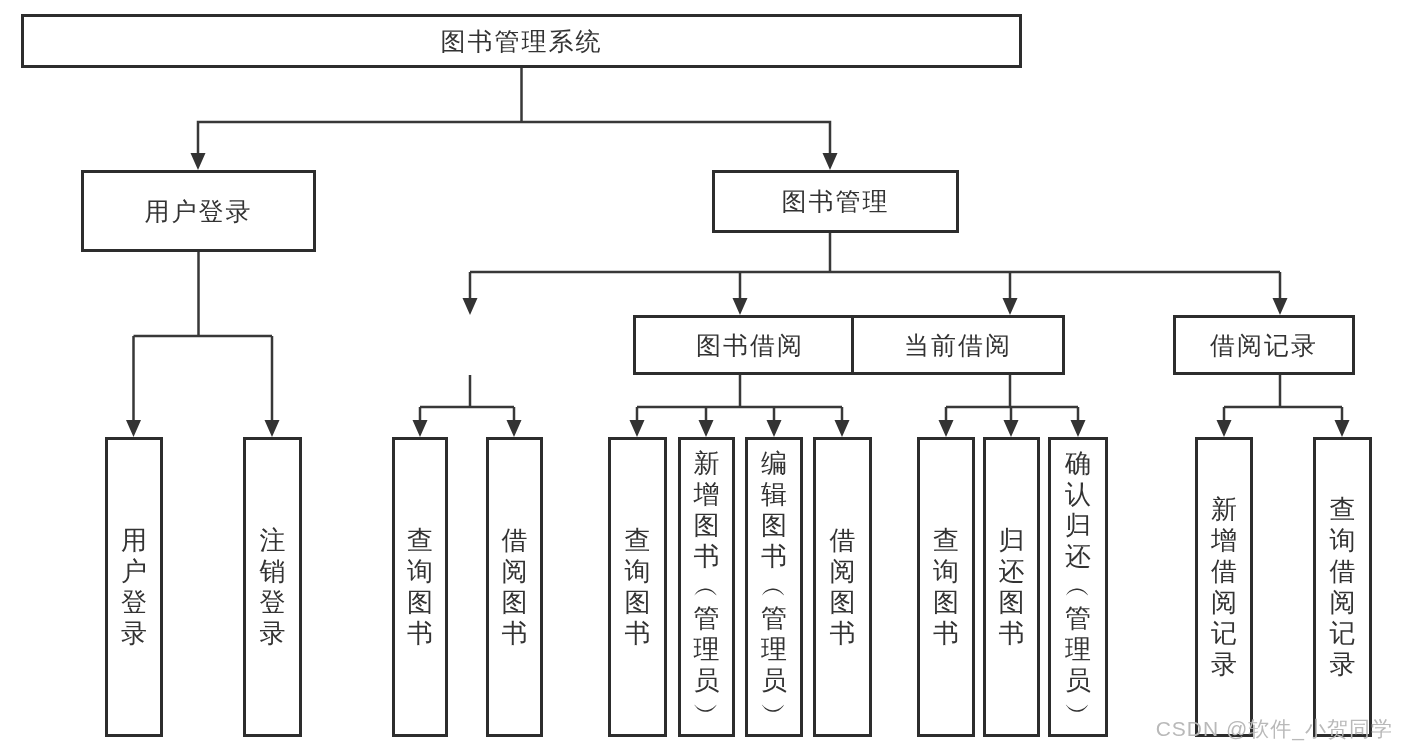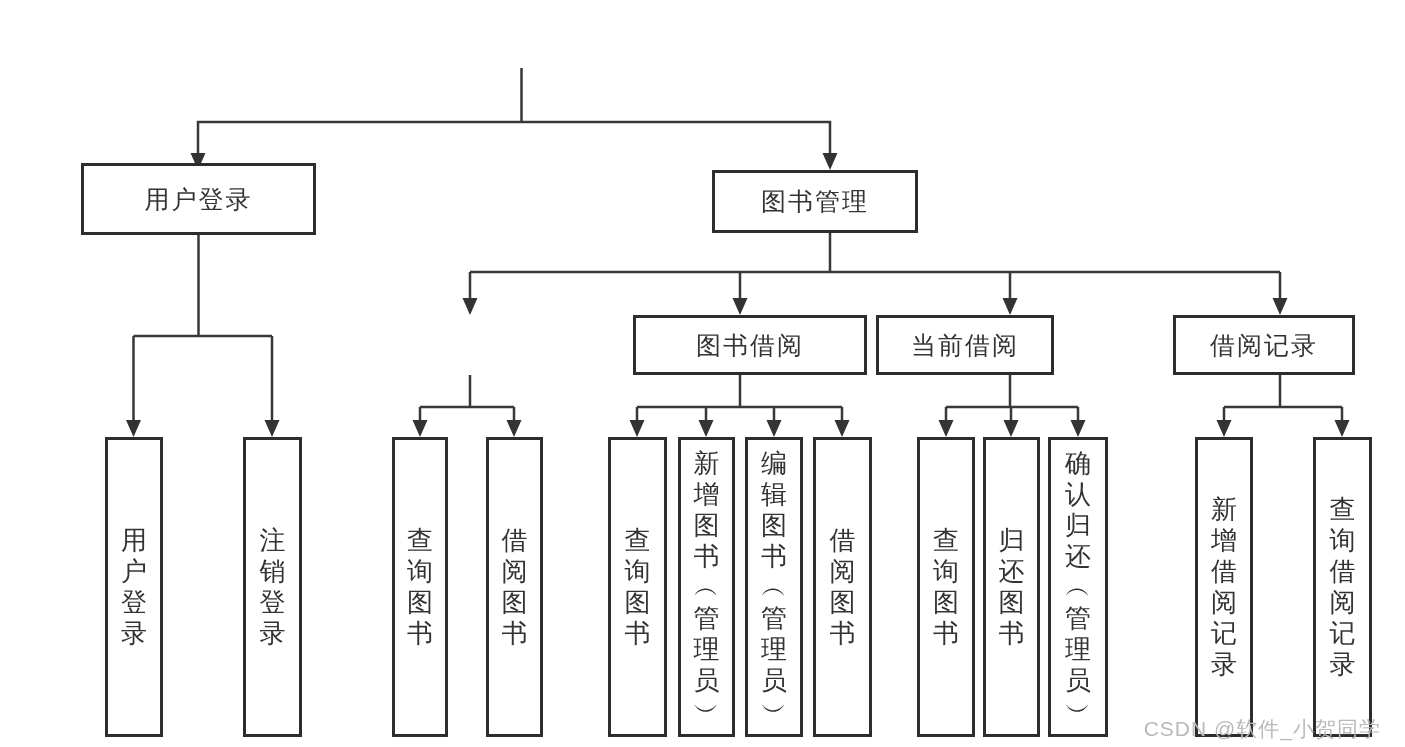--- a/index.html
+++ b/index.html
@@ -43,21 +43,21 @@
     align-items: center;
   }
   .vchar {
     display: block;
     font-size: 26px;
     line-height: 31px;
     text-align: center;
   }
   .watermark {
     position: absolute;
-    right: 24px;
+    right: 12px;
     bottom: 4px;
     font-size: 21px;
     color: #b9b9b9;
     z-index: 3;
     letter-spacing: 1px;
     white-space: nowrap;
   }
   .cline { stroke: #383838; stroke-width: 2.5; fill: none; }
   .carrow { fill: #333333; stroke: none; }
 </style>
@@ -83,32 +83,35 @@
     <path class="cline" d="M740 375 V407 M637 407 H842 M637 407 V421 M706 407 V421 M774 407 V421 M842 407 V421"></path>
     <path class="carrow" d="M629.5 420 L644.5 420 L637 437 Z M698.5 420 L713.5 420 L706 437 Z M766.5 420 L781.5 420 L774 437 Z M834.5 420 L849.5 420 L842 437 Z"></path>
 
     <path class="cline" d="M1010 375 V407 M946 407 H1078 M946 407 V421 M1011 407 V421 M1078 407 V421"></path>
     <path class="carrow" d="M938.5 420 L953.5 420 L946 437 Z M1003.5 420 L1018.5 420 L1011 437 Z M1070.5 420 L1085.5 420 L1078 437 Z"></path>
 
     <path class="cline" d="M1280 375 V407 M1224 407 H1342 M1224 407 V421 M1342 407 V421"></path>
     <path class="carrow" d="M1216.5 420 L1231.5 420 L1224 437 Z M1334.5 420 L1349.5 420 L1342 437 Z"></path>
   </svg>
 
-
-  <div class="node h" style="left:81px;top:163px;width:235px;height:72px">
+  <div class="node h" style="left:21px;top:14px;width:1001px;height:54px">
+    <span>图书管理系统</span>
+  </div>
+
+  <div class="node h" style="left:81px;top:170px;width:235px;height:82px">
     <span>用户登录</span>
   </div>
-  <div class="node h" style="left:712px;top:170px;width:206px;height:63px">
+  <div class="node h" style="left:712px;top:170px;width:247px;height:63px">
     <span>图书管理</span>
   </div>
 
   <div class="node h" style="left:633px;top:315px;width:234px;height:60px">
     <span>图书借阅</span>
   </div>
-  <div class="node h" style="left:876px;top:315px;width:178px;height:60px">
+  <div class="node h" style="left:851px;top:315px;width:214px;height:60px">
     <span>当前借阅</span>
   </div>
   <div class="node h" style="left:1173px;top:315px;width:182px;height:60px">
     <span>借阅记录</span>
   </div>
 
   <div class="node v" style="left:105px;top:437px;width:58px;height:300px">
     <span class="vtext">
         <span class="vchar">用</span>
         <span class="vchar">户</span>

